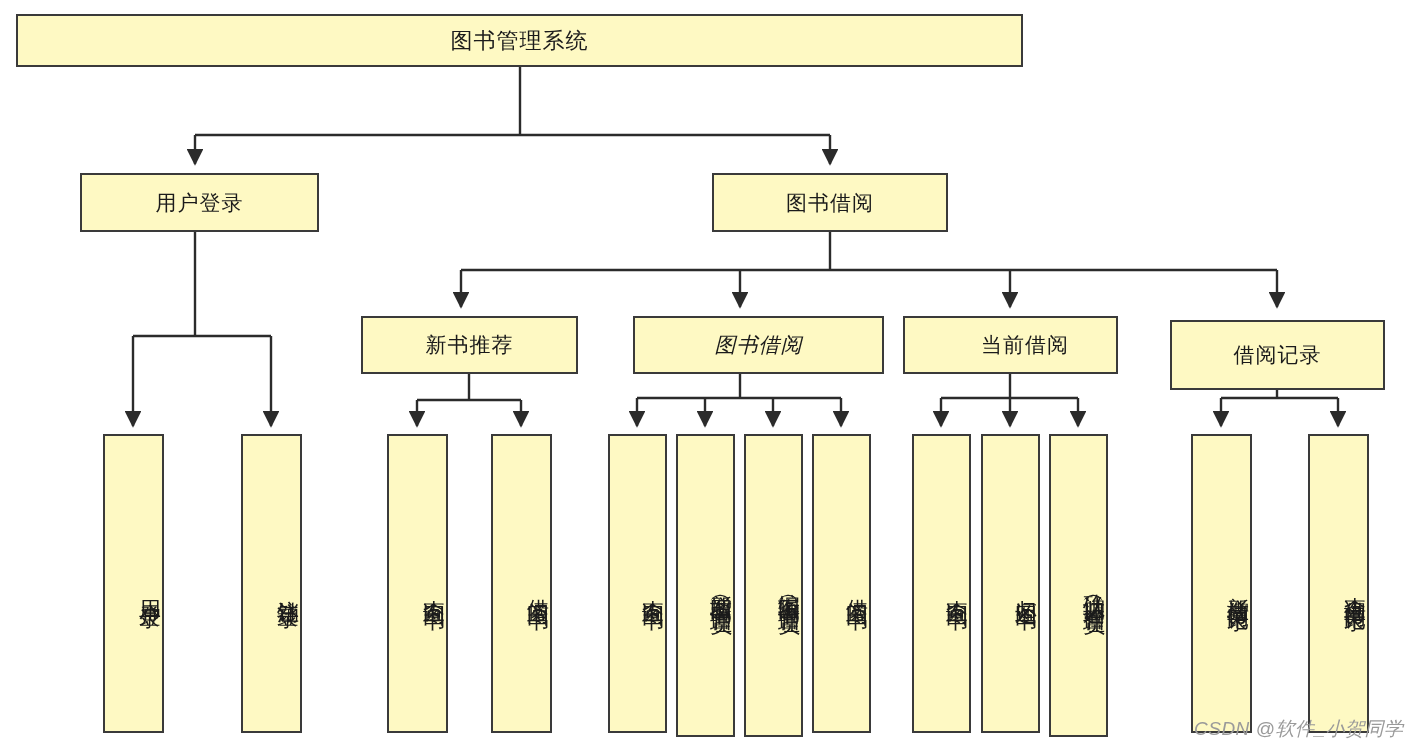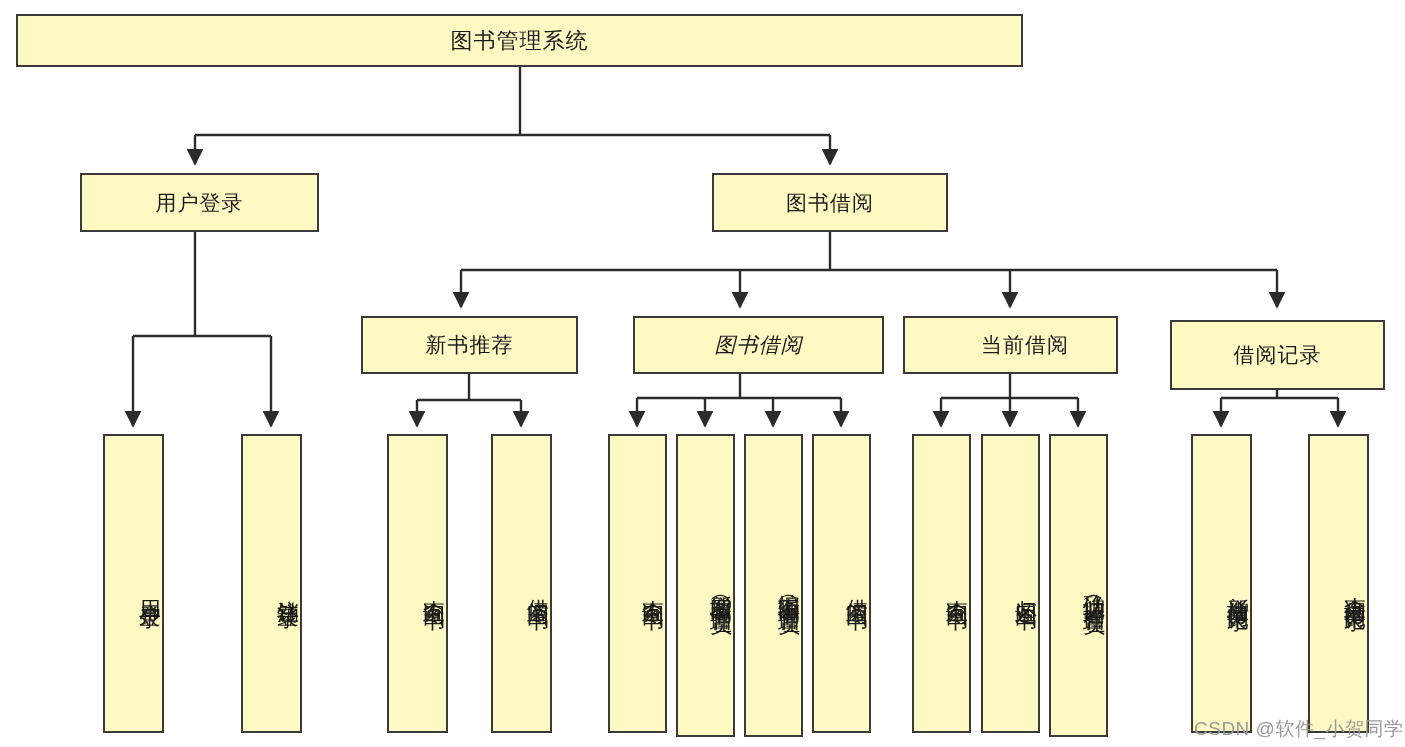--- a/index.html
+++ b/index.html
@@ -180,15 +180,15 @@
     <span class="vtext">确认归还（管理员）</span>
   </div>
 
   <div class="node v" style="left:1191px; top:434px; width:61px; height:299px;">
     <span class="vtext">新增借阅记录</span>
   </div>
   <div class="node v" style="left:1308px; top:434px; width:61px; height:299px;">
     <span class="vtext">查询借阅记录</span>
   </div>
 
-  <div class="watermark" style="left:1194px; top:716px;">CSDN @软件_小贺同学</div>
+  <div class="watermark" style="left:1194px; top:716px;font-style:italic;">CSDN @软件_小贺同学</div>
 
 </div>
 
 </body></html>

